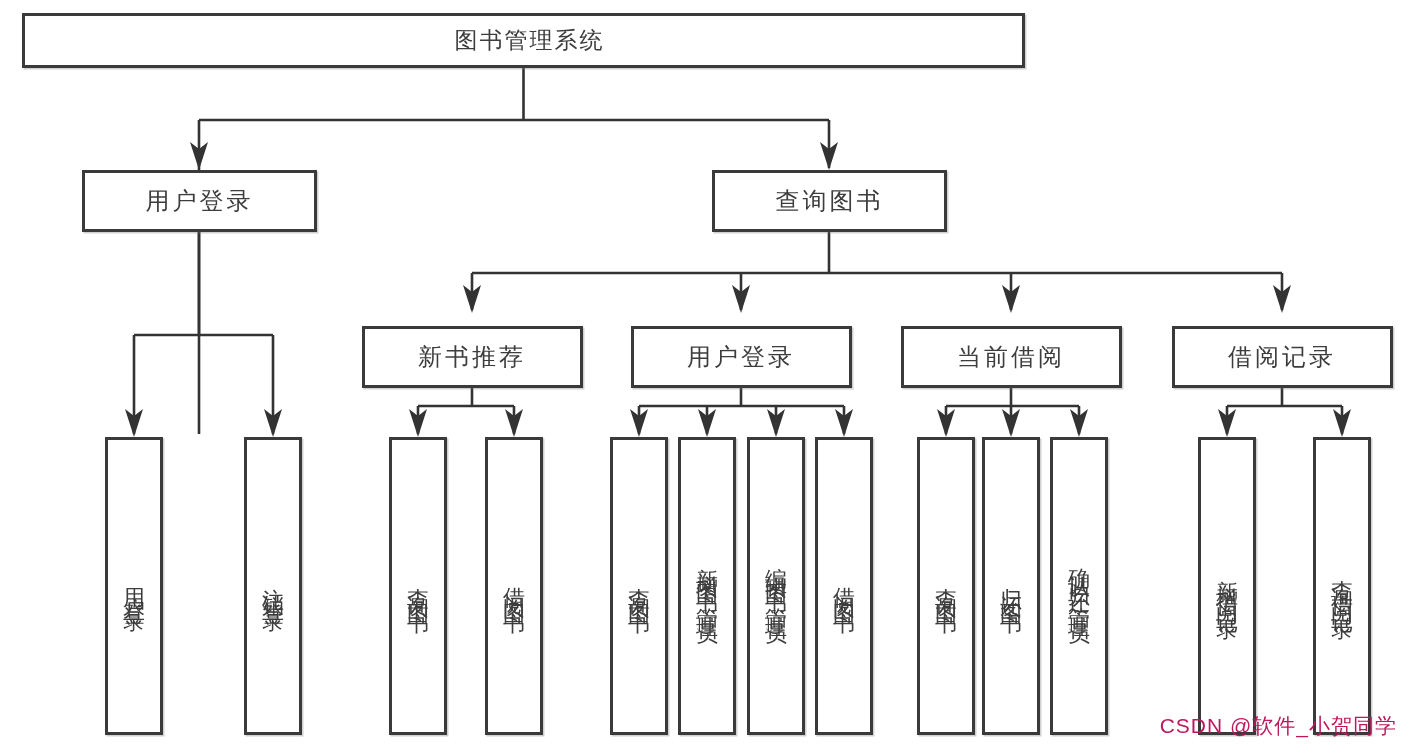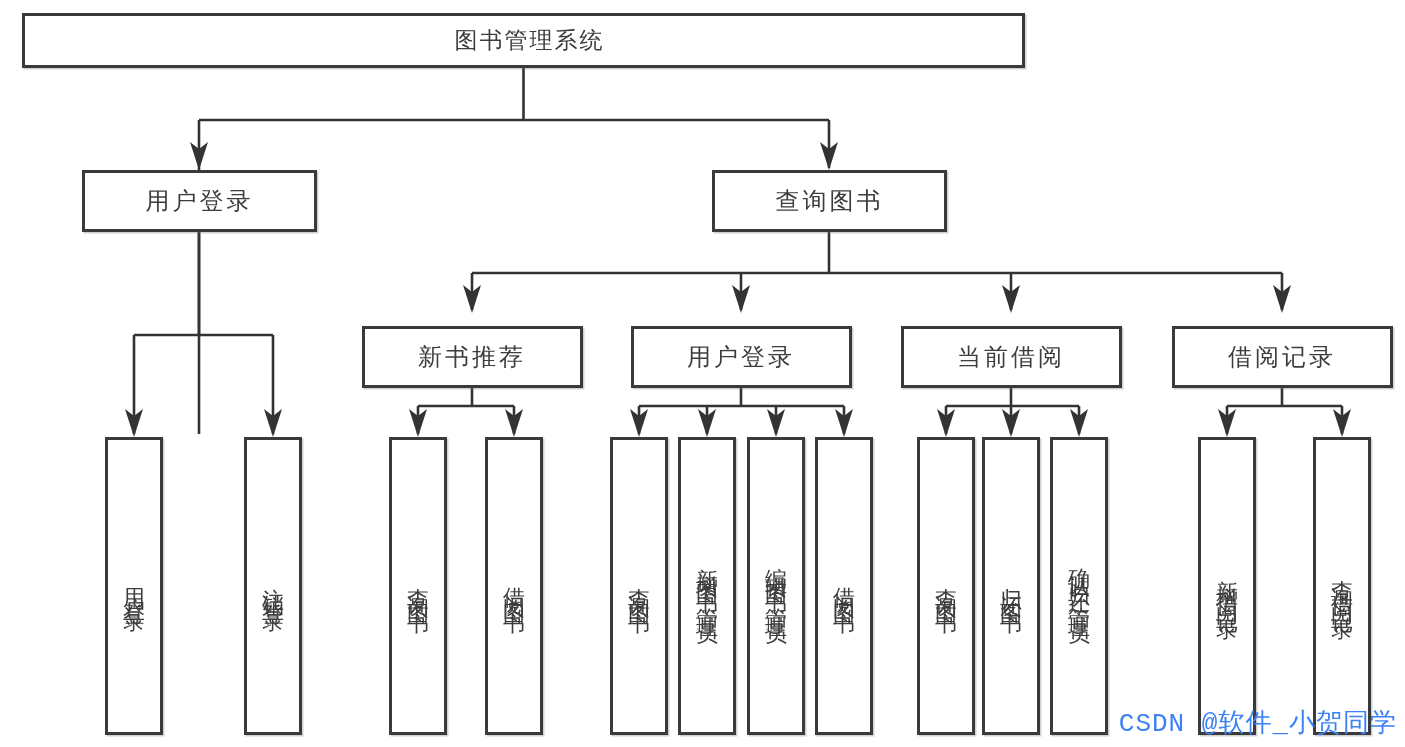--- a/index.html
+++ b/index.html
@@ -53,24 +53,23 @@
     text-orientation: mixed;
     font-size: 22px;
     letter-spacing: 8px;
     line-height: 1;
     white-space: nowrap;
   }
   .watermark {
     position: absolute;
     right: 8px;
     bottom: 7px;
-    font-size: 26px;
-    color: #3b82f6;
+    font-size: 21px;
+    color: #be185d;
     letter-spacing: 1px;
-    font-family: Liberation Mono, monospace;
   }
 </style>
 </head>
 <body>
 
 <div class="stage">
 
   <svg class="connectors" viewBox="0 0 1405 747" xmlns="http://www.w3.org/2000/svg" aria-hidden="true">
     <g stroke="#333333" stroke-width="2.6" fill="none">
 

